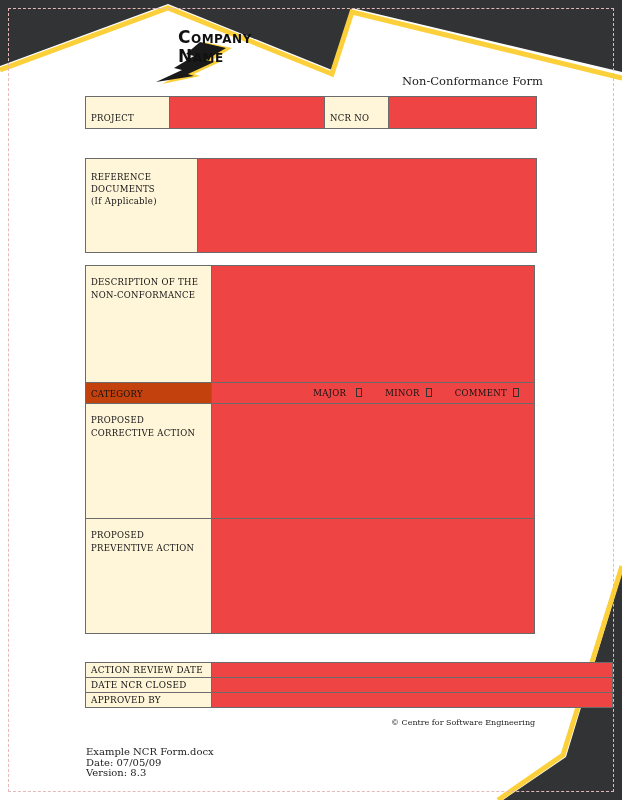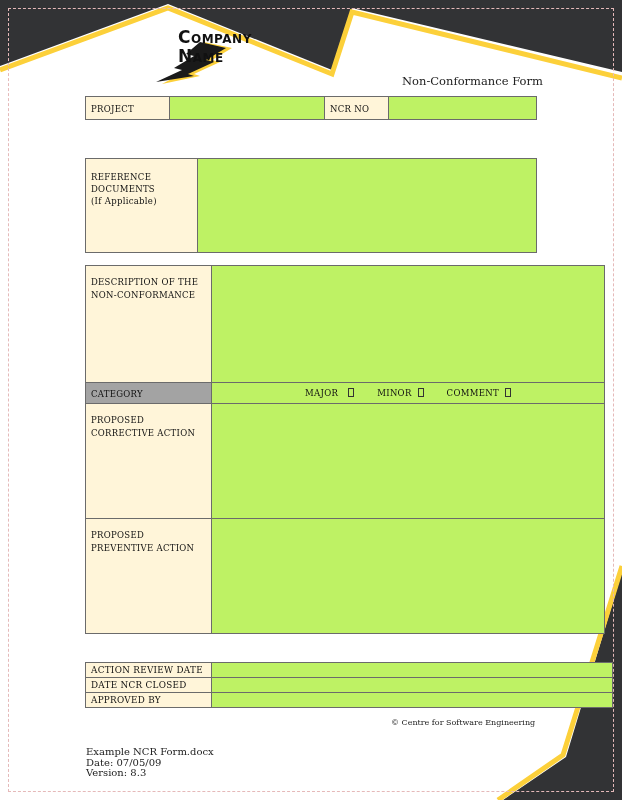--- a/index.html
+++ b/index.html
@@ -28,27 +28,27 @@
       font-size: 11.5px; color: #222;
     }
 
     table.form { position: absolute; left: 85px; border-collapse: collapse; table-layout: fixed; }
     table.form td {
       border: 1.5px solid #6b6b6b;
       font-size: 8.5px; letter-spacing: 0.3px; vertical-align: middle;
       padding: 0 5px; color: #111;
     }
     td.label { background: #fff5d9; }
-    td.value { background: #bef264; }
+    td.value { background: #ef4444; text-align: right; }
 
     #t1 { top: 96px; width: 452px; }
-    #t1 td { height: 21px; padding-top: 1px; }
+    #t1 td { height: 21px; padding-top: 10px; }
     #t2 { top: 158px; width: 452px; }
     #t2 td { height: 81px; vertical-align: top; padding-top: 12px; }
-    #t3 { top: 265px; width: 520px; }
+    #t3 { top: 265px; width: 450px; }
     #t3 td.tall { vertical-align: top; padding-top: 10px; line-height: 13px; }
     #t4 { top: 654px; width: 528px; margin-top: 8px; }
     #t4 td { height: 14px; font-size: 8.8px; }
 
     .cat-cell { text-align: center; }
     .cat-opt { display: inline-block; margin: 0 10px; }
     .checkbox {
       display: inline-block; width: 4px; height: 7px; border: 1px solid #333;
       margin-left: 10px; vertical-align: -1px;
     }
@@ -125,21 +125,21 @@
     </colgroup>
   <tbody>
       <tr>
     <td class="label tall" style="height:106px;">
       <div>DESCRIPTION OF THE</div>
       <div>NON-CONFORMANCE</div>
     </td>
     <td class="value"></td>
   </tr>
   <tr>
-    <td class="label" style="height:18px; background:#a3a3a3; padding-top:2px;">CATEGORY</td>
+    <td class="label" style="height:18px; background:#c2410c; padding-top:2px;">CATEGORY</td>
     <td class="value cat-cell">
       <span class="cat-opt">
         <span>MAJOR</span><span class="checkbox"></span>
       </span>
       <span class="cat-opt">
         <span>MINOR</span><span class="checkbox" style="margin-left:6px;"></span>
       </span>
       <span class="cat-opt">
         <span>COMMENT</span><span class="checkbox" style="margin-left:6px;"></span>
       </span>

